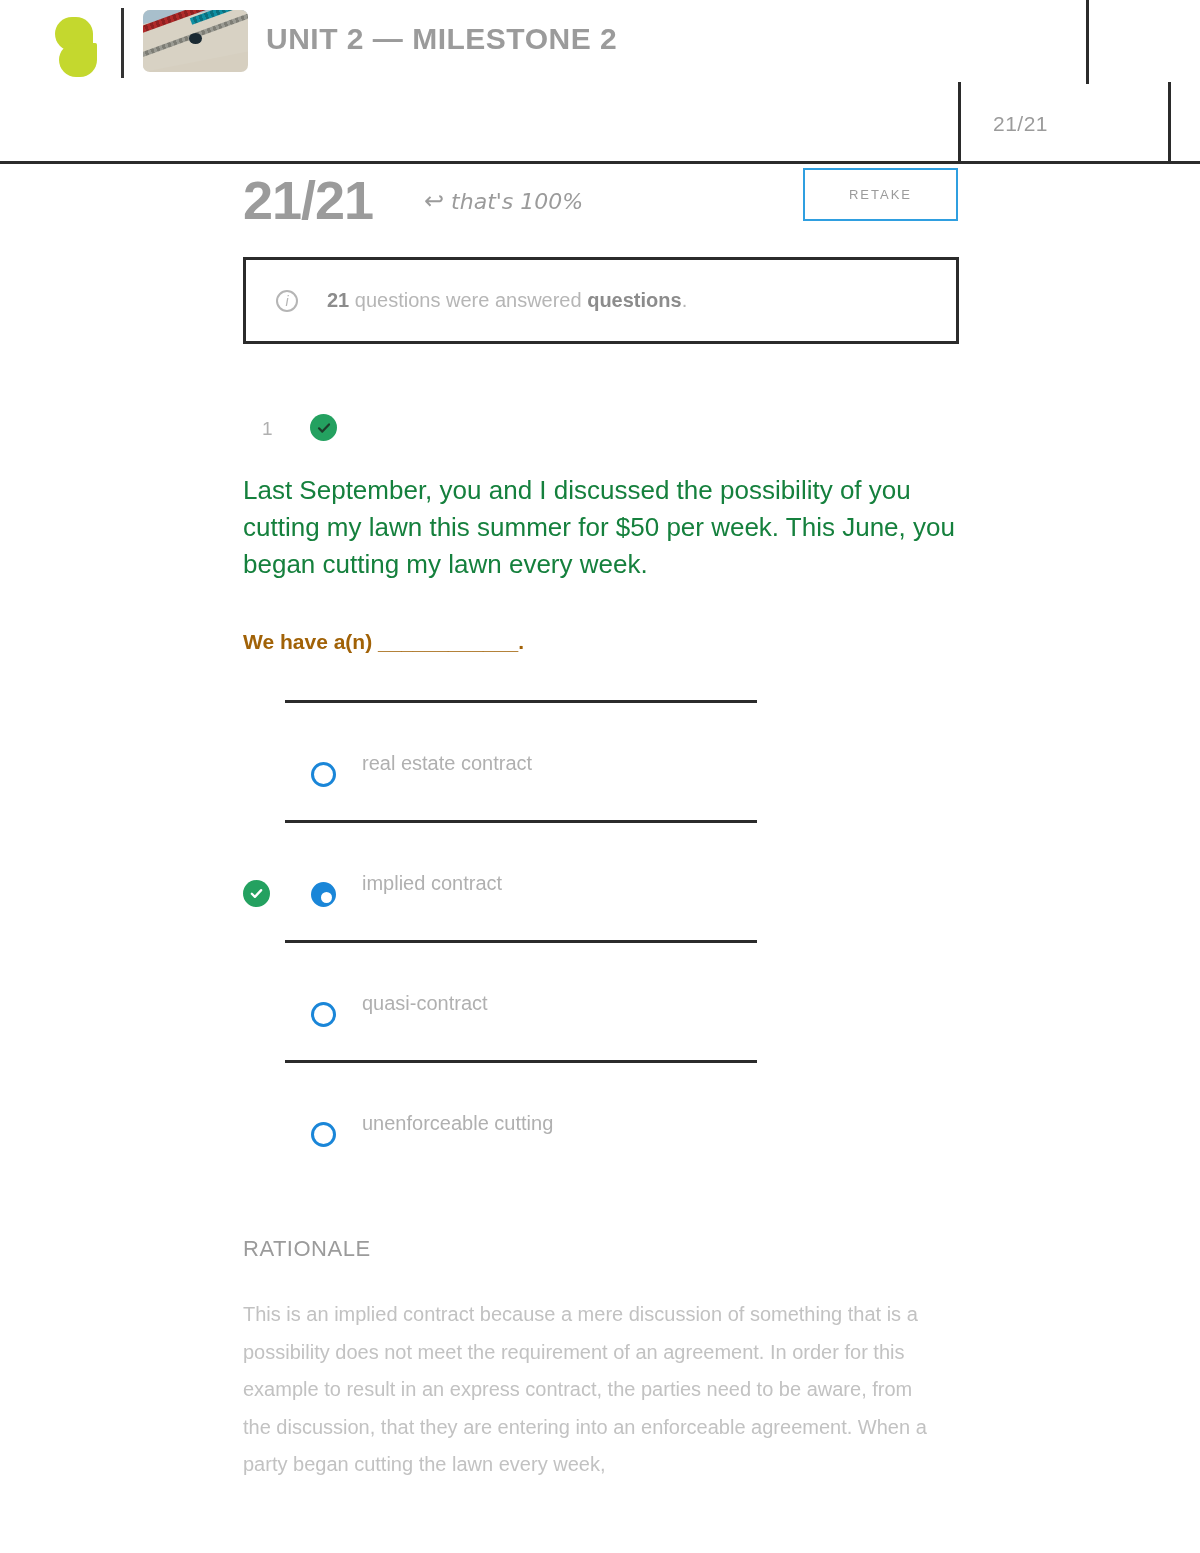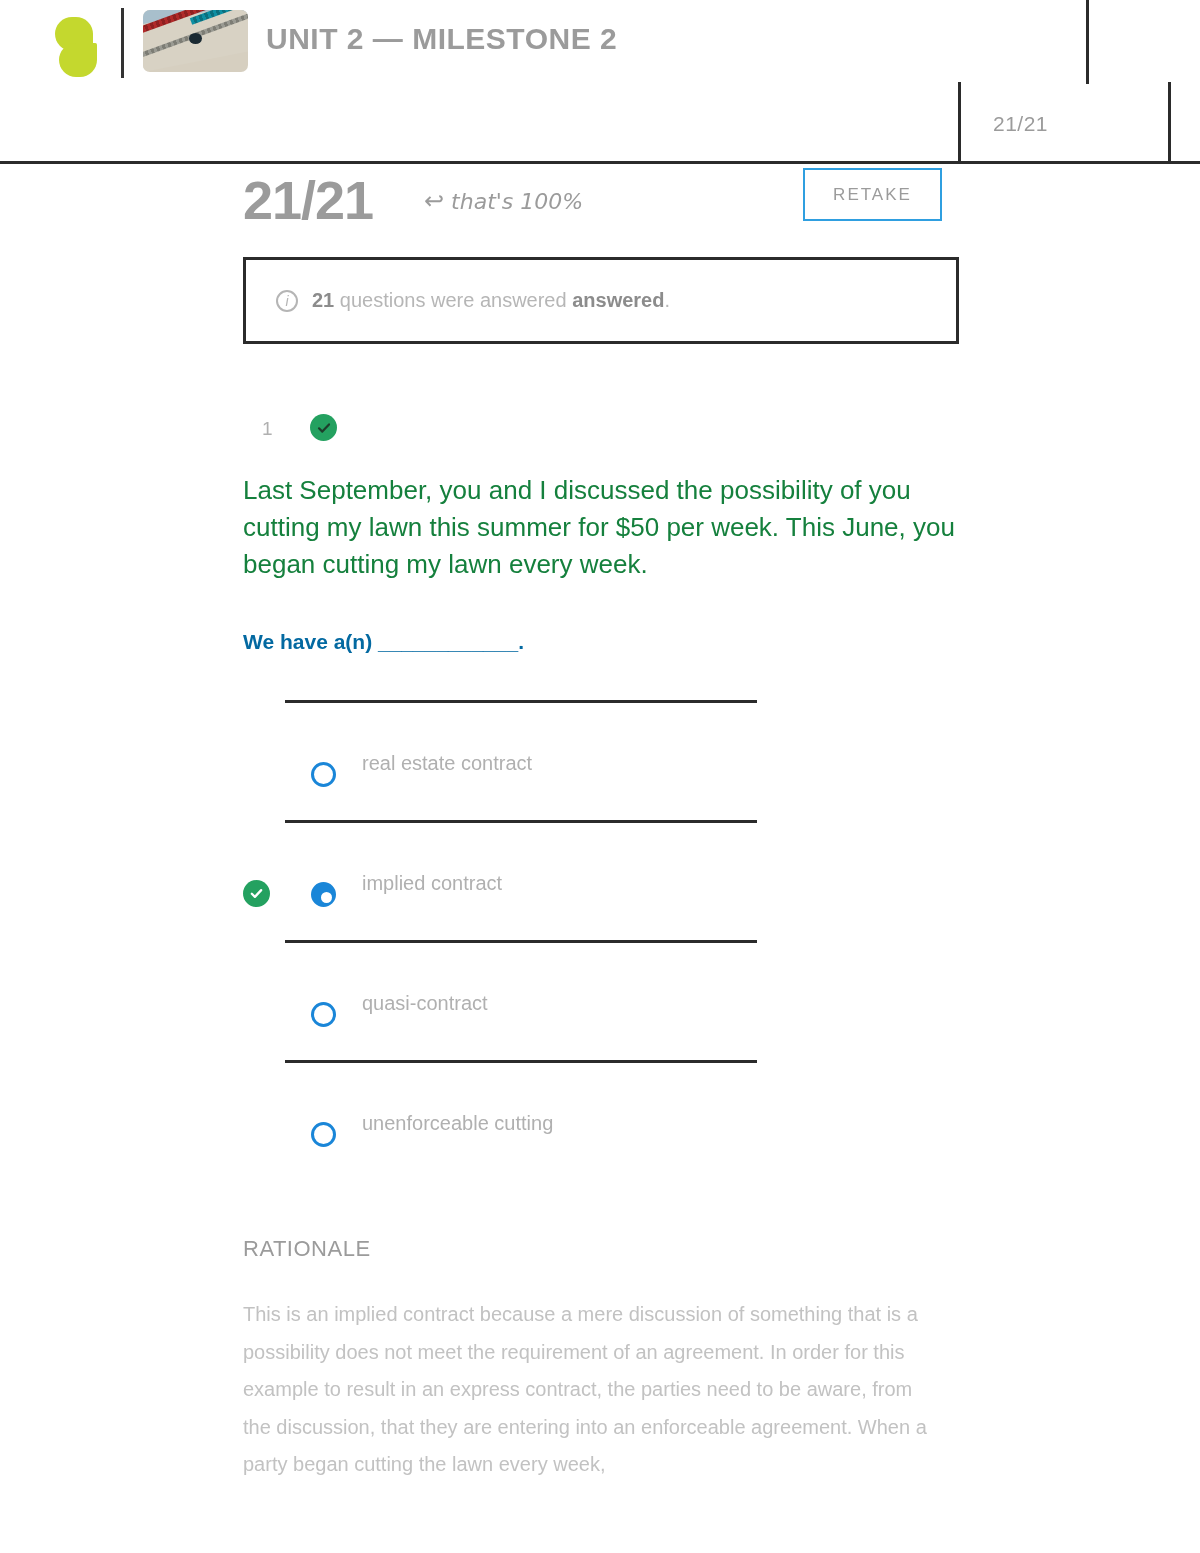--- a/index.html
+++ b/index.html
@@ -76,60 +76,60 @@
   #pct-note{
     position:absolute;left:424px;top:24px;
     font-size:22px;color:#9b9b9b;
     font-family:"DejaVu Sans",sans-serif;
     font-style:italic;
     white-space:nowrap;
   }
   #pct-note .arrow{display:inline-block;margin-right:7px;font-style:normal;font-size:24px;}
 
   #retake-btn{
-    position:absolute;left:803px;top:5px;width:139px;height:53px;
+    position:absolute;left:803px;top:5px;width:155px;height:53px;
     border:2px solid #2f9fe0;background:#fff;
-    color:#9b9b9b;font-size:17px;letter-spacing:2px;
+    color:#9b9b9b;font-size:13px;letter-spacing:2px;
     display:flex;align-items:center;justify-content:center;
     box-sizing:border-box;cursor:pointer;
   }
 
   
   #info-box{
     position:absolute;left:243px;top:257px;width:716px;height:87px;
     border:3px solid #2b2b2b;background:#fff;box-sizing:border-box;
     display:flex;align-items:center;
   }
   #info-icon{
     width:22px;height:22px;border:2px solid #b5b5b5;border-radius:50%;
     margin-left:30px;margin-right:14px;box-sizing:border-box;
     display:flex;align-items:center;justify-content:center;
     font-size:14px;font-style:italic;color:#b5b5b5;line-height:1;
   }
   #info-text{font-size:20px;color:#b6b6b6;}
   #info-text b{color:#8c8c8c;font-weight:bold;}
-  #info-text .lead{color:#8c8c8c;font-weight:bold;}
+  #info-text .lead{color:#8c8c8c;font-weight:bold;margin-left:15px;}
 
   
   #q-head{position:absolute;left:243px;top:410px;width:400px;height:40px;}
   #q-num{position:absolute;left:19px;top:8px;font-size:19px;color:#b0b0b0;}
   .check-badge{
     width:27px;height:27px;border-radius:50%;background:#24a160;
     display:flex;align-items:center;justify-content:center;
   }
   .check-badge svg{display:block;}
   #q-check{position:absolute;left:67px;top:4px;}
 
   #q-text{
     position:absolute;left:243px;top:472px;width:730px;
     font-size:26px;line-height:37px;color:#15803d;
   }
   #q-prompt{
     position:absolute;left:243px;top:626px;width:730px;
-    font-size:21px;line-height:32px;color:#0369a1;font-weight:bold;
+    font-size:21px;line-height:32px;color:#a16207;font-weight:bold;
   }
 
   
   #options{position:absolute;left:0px;top:700px;width:1152px;}
   .opt{position:relative;height:120px;}
   .opt .sep{position:absolute;left:285px;top:0;width:472px;height:3px;background:#2b2b2b;}
   .opt .radio{
     position:absolute;left:311px;top:62px;width:25px;height:25px;
     border:3px solid #1a86d8;border-radius:50%;box-sizing:border-box;background:#fff;
   }
@@ -191,21 +191,21 @@
   <div id="big-score">21/21</div>
   <div id="pct-note">
     <span class="arrow">↩</span><span>that's 100%</span>
   </div>
   <div id="retake-btn">RETAKE</div>
 </div>
 
 <div id="info-box">
   <div id="info-icon">i</div>
   <div id="info-text">
-    <span class="lead">21</span><span> questions were answered </span><b>answered</b><span>.</span>
+    <span class="lead">21</span><span> questions were answered </span><b>questions</b><span>.</span>
   </div>
 </div>
 
 <div id="q-head">
   <div id="q-num">1</div>
   <div id="q-check" class="check-badge">
     <svg width="16" height="16" viewBox="0 0 16 16" aria-hidden="true">
       <path d="M3 8.3 L6.3 11.6 L13 4.4" stroke="#1d3d2b" stroke-width="2.2" fill="none" stroke-linecap="round" stroke-linejoin="round"></path>
     </svg>
   </div>

